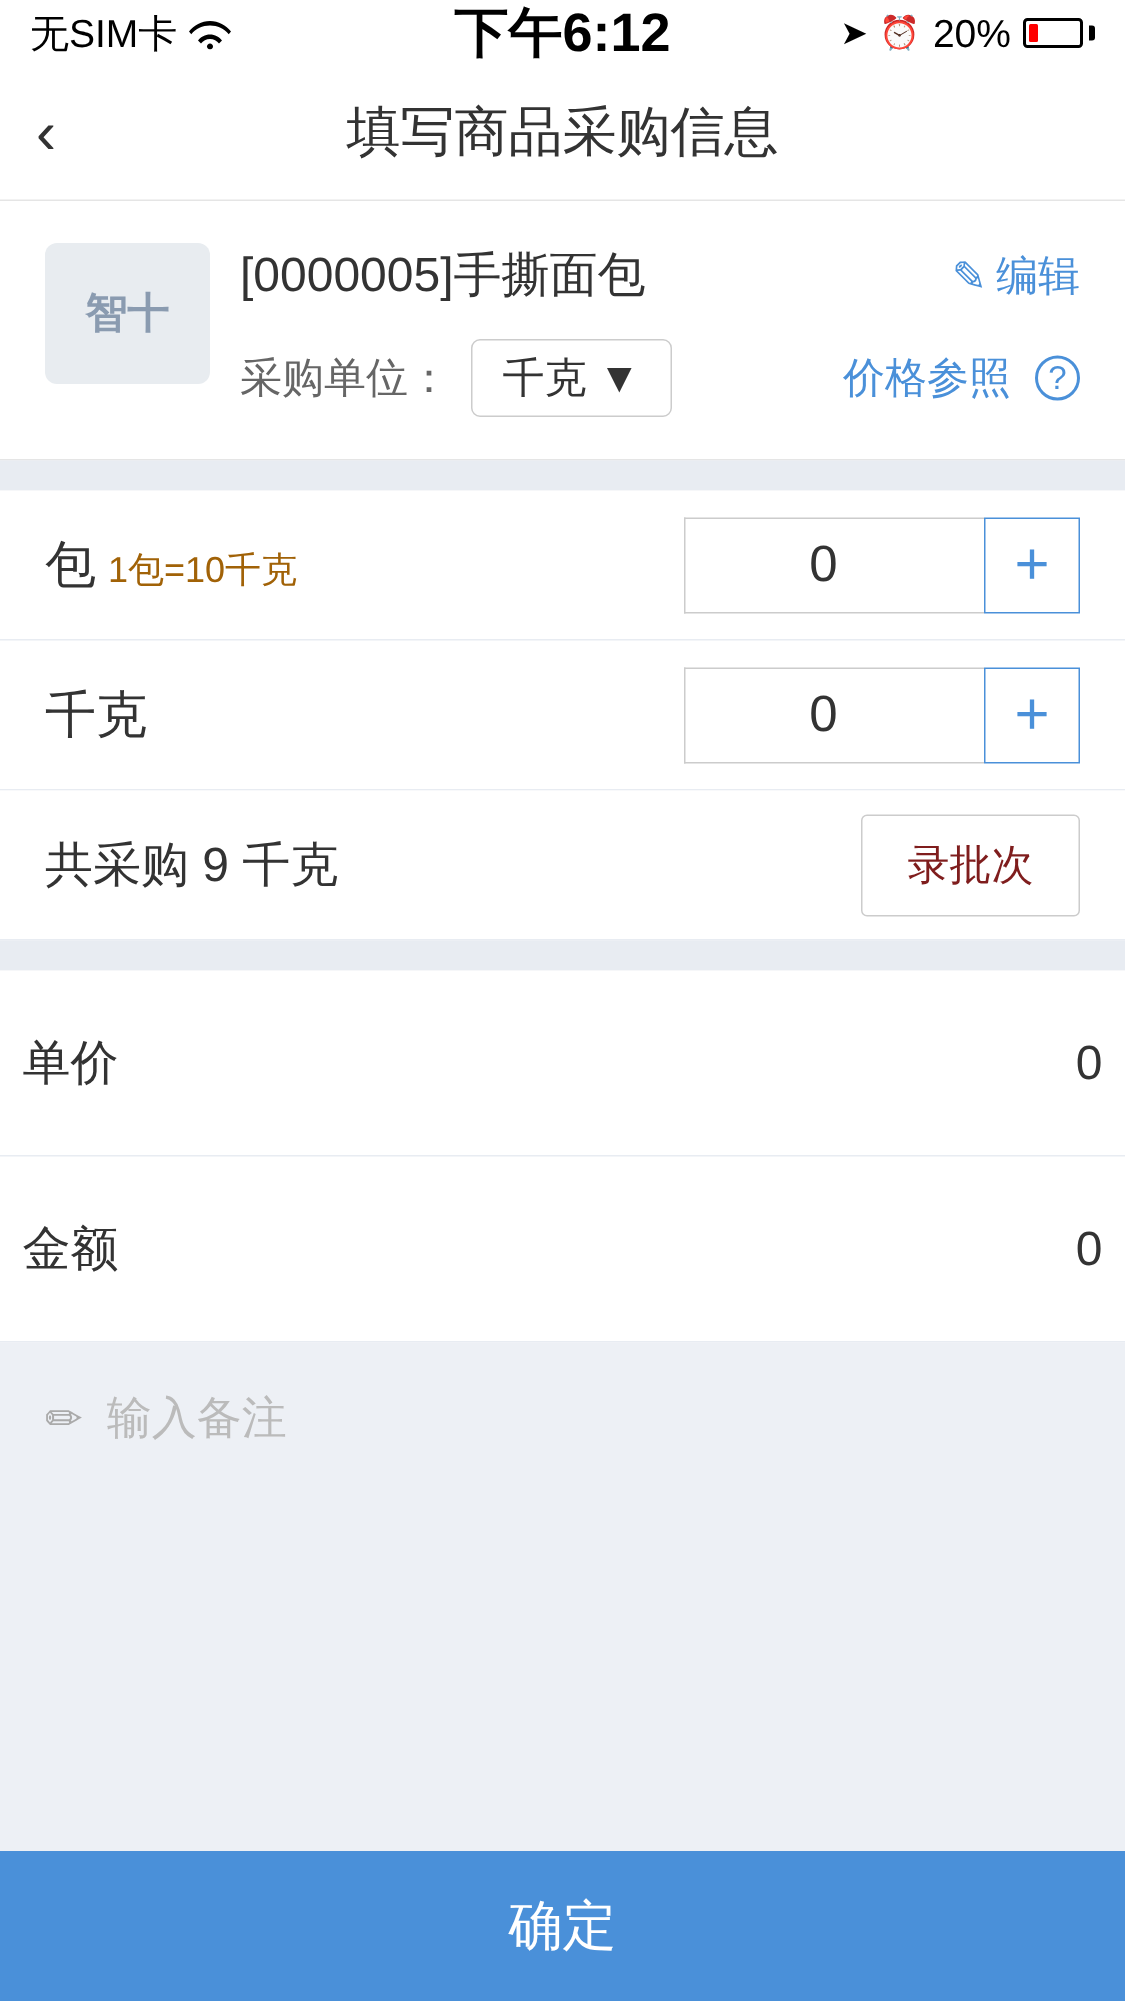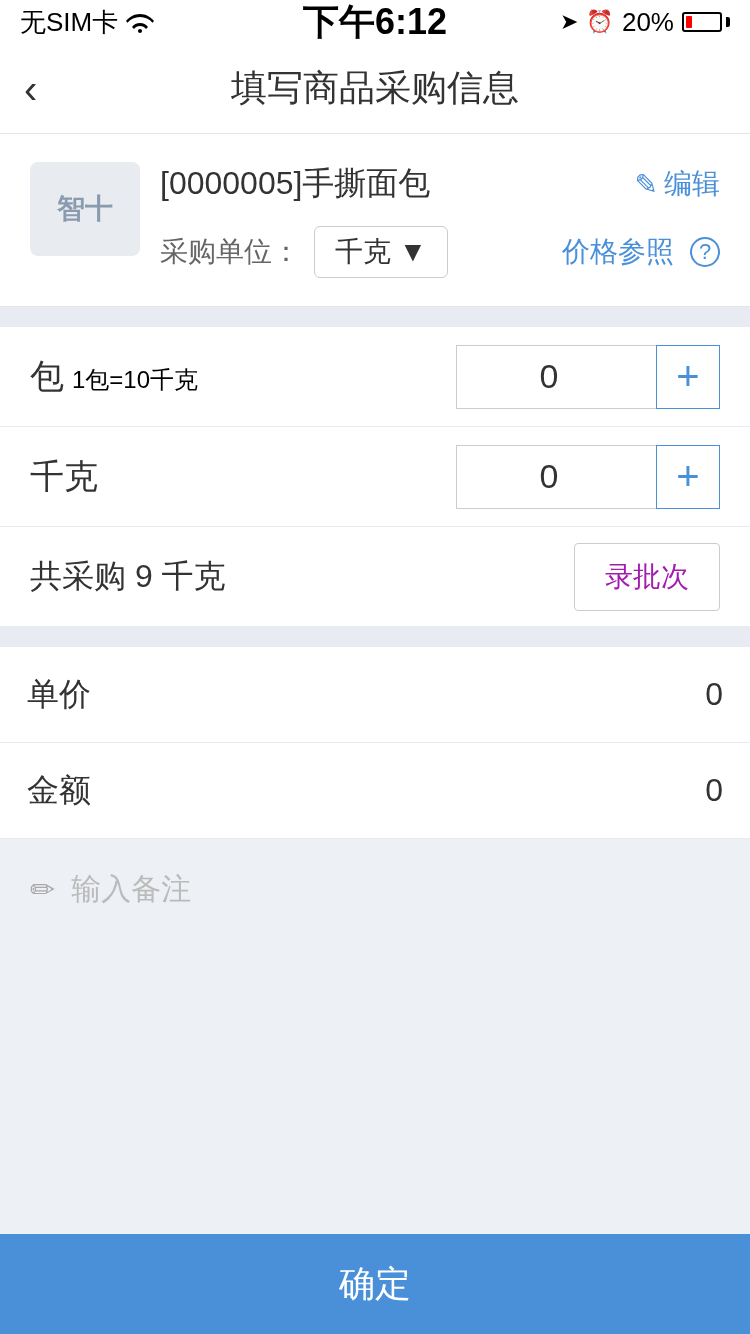--- a/index.html
+++ b/index.html
@@ -163,21 +163,21 @@
       height: 100px;
       border-bottom: 1px solid #e8ecf2;
     }
     .input-row-label {
       flex: 1;
       font-size: 34px;
       color: #333;
     }
     .input-row-sublabel {
       font-size: 24px;
-      color: #000000;
+      color: #a16207;
       margin-left: 8px;
     }
     .qty-input-wrap {
       display: flex;
       align-items: center;
       gap: 0;
     }
     .qty-input {
       width: 200px;
       height: 64px;
@@ -215,36 +215,36 @@
     }
     .summary-text {
       font-size: 32px;
       color: #333;
     }
     .batch-btn {
       border: 1px solid #ccc;
       background: #fff;
       padding: 14px 30px;
       font-size: 28px;
-      color: #a21caf;
+      color: #7f1d1d;
       cursor: pointer;
       border-radius: 4px;
     }
 
     
     .price-section {
       background: #fff;
       margin-top: 0;
     }
     .price-row {
       display: flex;
       align-items: center;
       justify-content: space-between;
-      padding: 0 27px;
-      height: 96px;
+      padding: 0 15px;
+      height: 124px;
       border-bottom: 1px solid #e8ecf2;
     }
     .price-label {
       font-size: 32px;
       color: #333;
     }
     .price-value {
       font-size: 32px;
       color: #333;
     }

